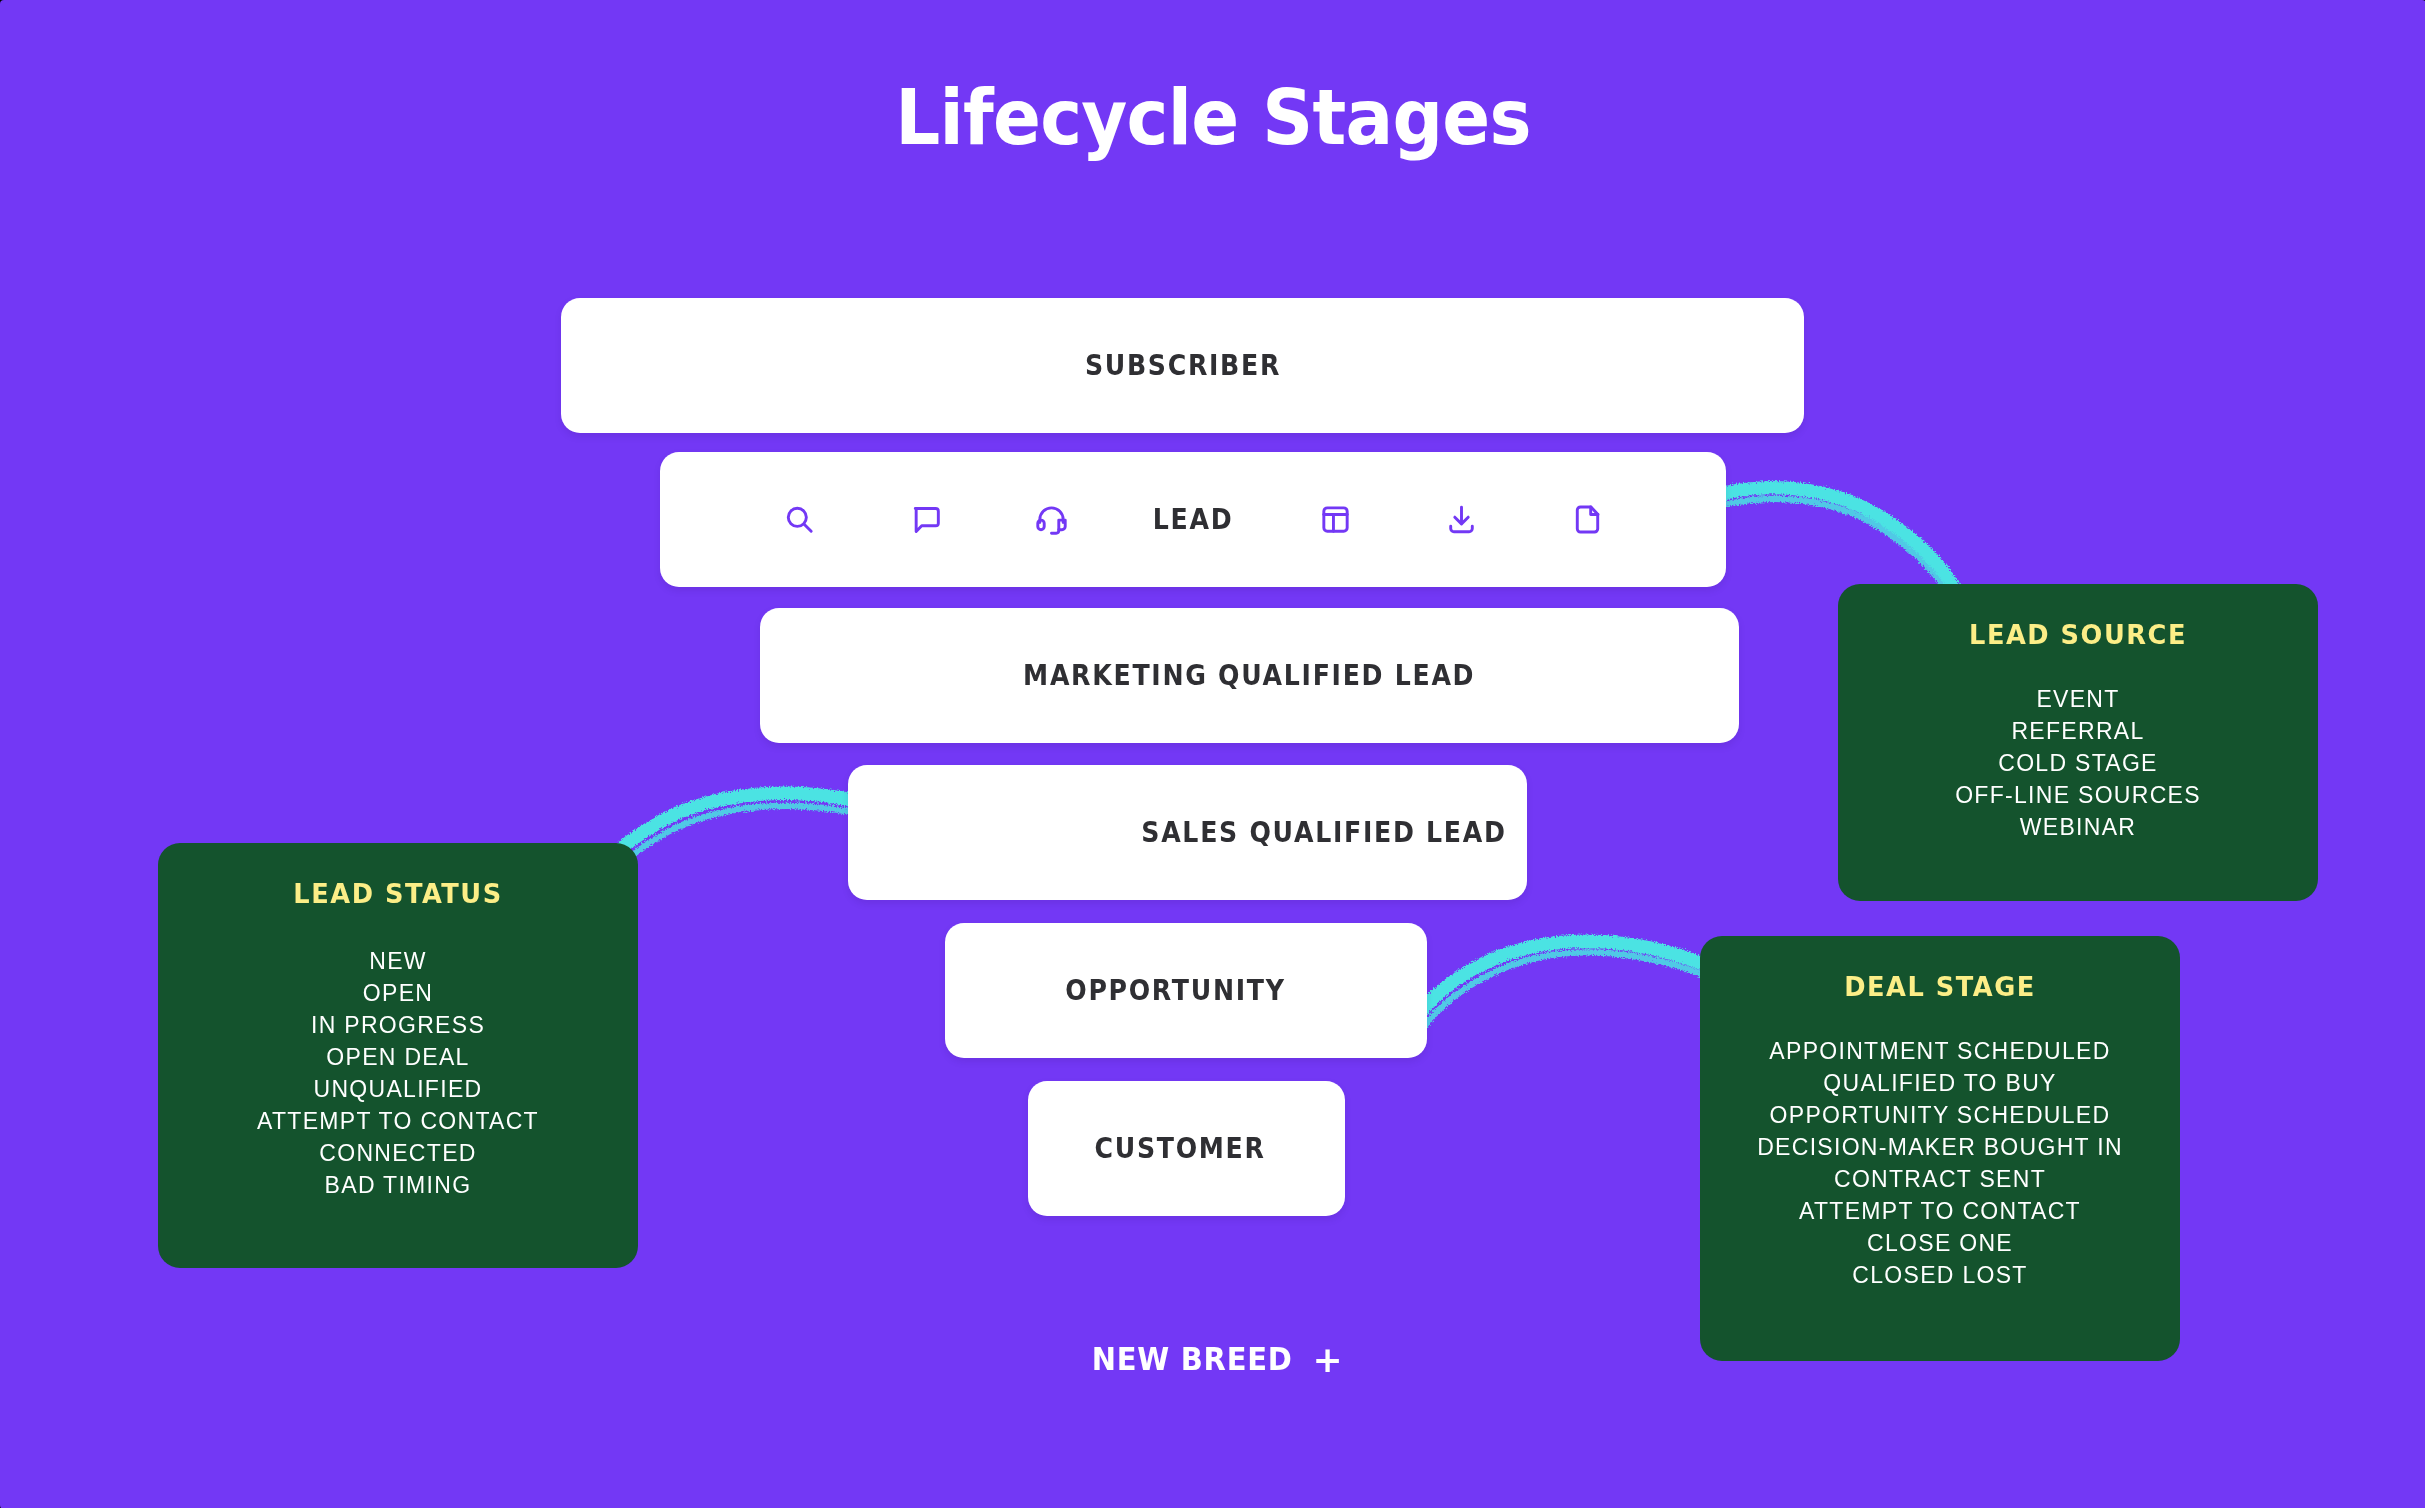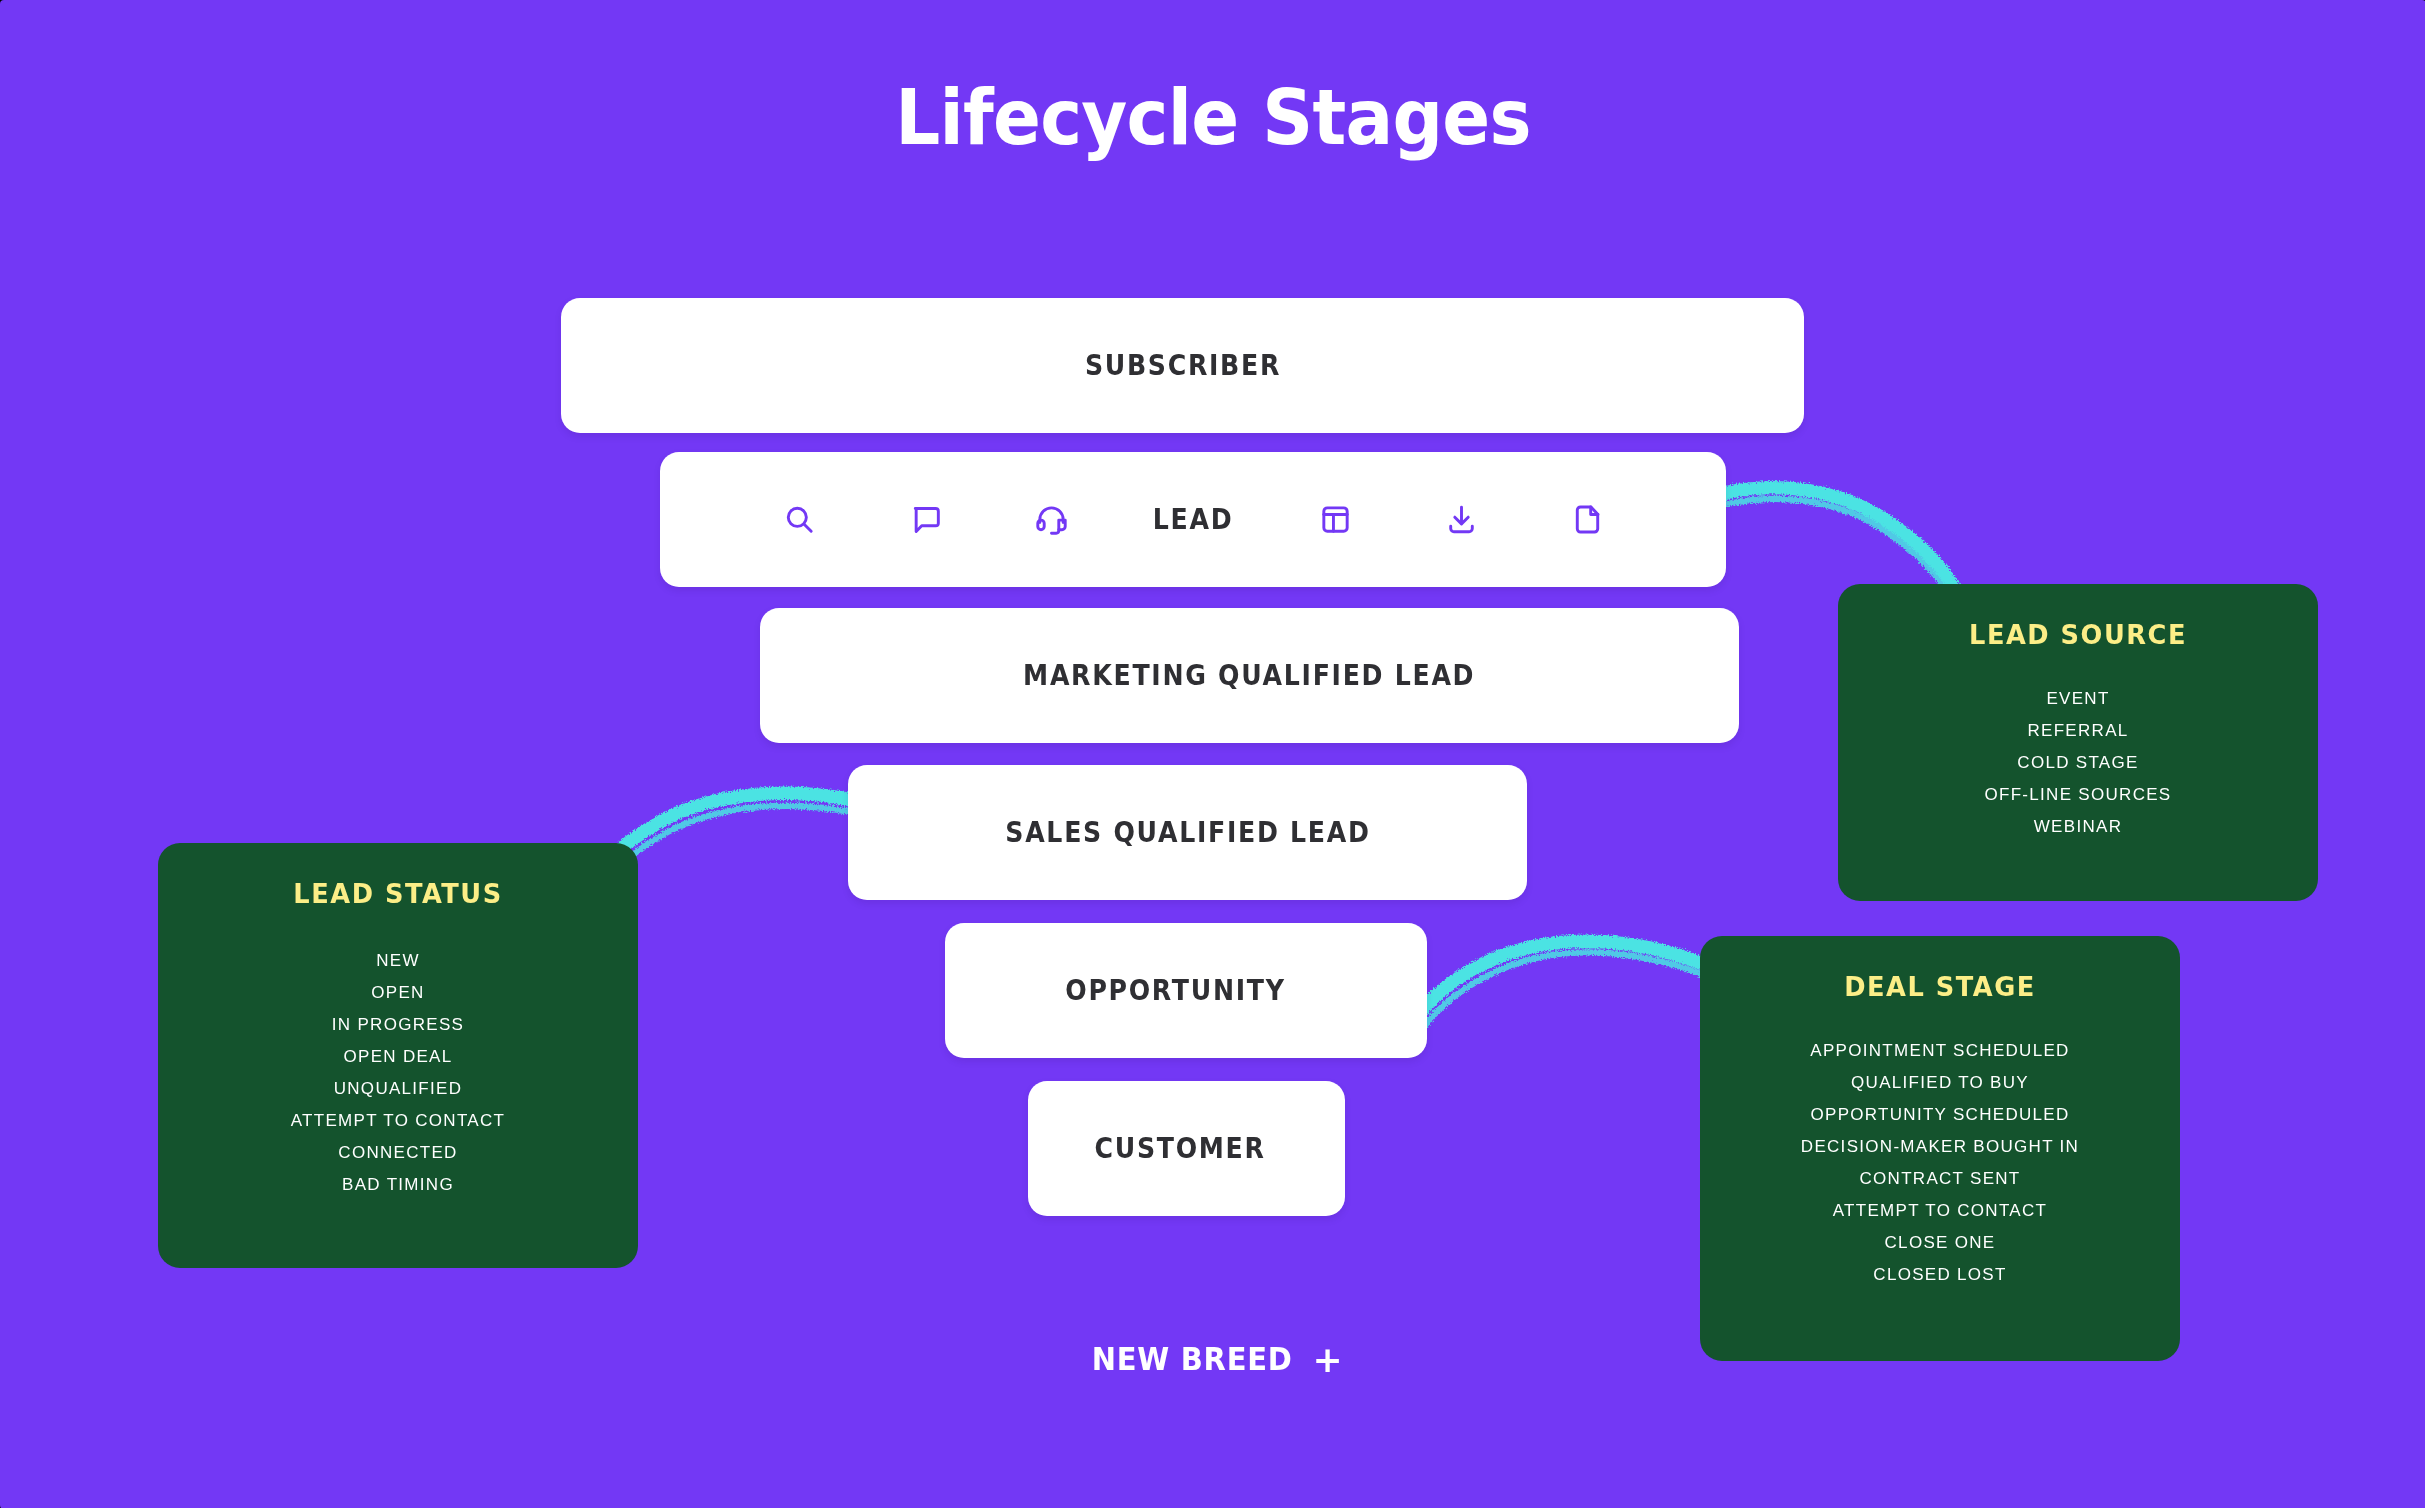--- a/index.html
+++ b/index.html
@@ -57,21 +57,21 @@
     font-weight: 700;
     font-size: 28px;
     letter-spacing: 1.9px;
     transform: scaleX(0.9);
     white-space: nowrap;
   }
 
   #bar-subscriber { left: 561px; top: 298px;  width: 1243px; height: 135px; }
   #bar-lead       { left: 660px; top: 452px;  width: 1066px; height: 135px; z-index: 3; }
   #bar-mql        { left: 760px; top: 608px;  width: 979px; height: 135px; }
-  #bar-sql        { left: 848px; top: 765px; width: 679px;  height: 135px; z-index: 3; }
+  #bar-sql        { left: 848px; top: 765px; width: 679px;  height: 135px; z-index: 3; justify-content: flex-end; }
   #bar-opp        { left: 945px; top: 923px; width: 482px; height: 135px; z-index: 3; }
   #bar-customer   { left: 1028px; top: 1081px; width: 317px; height: 135px; }
 
   
   #bar-lead .lead-row {
     display: flex;
     align-items: center;
     justify-content: center;
     width: 100%;
     gap: 0;
@@ -113,21 +113,21 @@
   .info-list {
     margin: 0;
     padding: 0;
     list-style: none;
     text-align: center;
   }
   .info-item {
     color: #ffffff;
     font-family: "Liberation Sans", sans-serif;
     font-weight: 400;
-    font-size: 17px;
+    font-size: 23px;
     letter-spacing: 1.3px;
     line-height: 32px;
     white-space: nowrap;
   }
 
   #card-lead-source { left: 1838px; top: 584px;  width: 480px; height: 317px; }
   #card-lead-source .info-title { margin-top: 15.8px; }
   #card-lead-source .info-list  { margin-top: 33px; }
 
   #card-lead-status { left: 158px;  top: 843px; width: 480px; height: 425px; }

